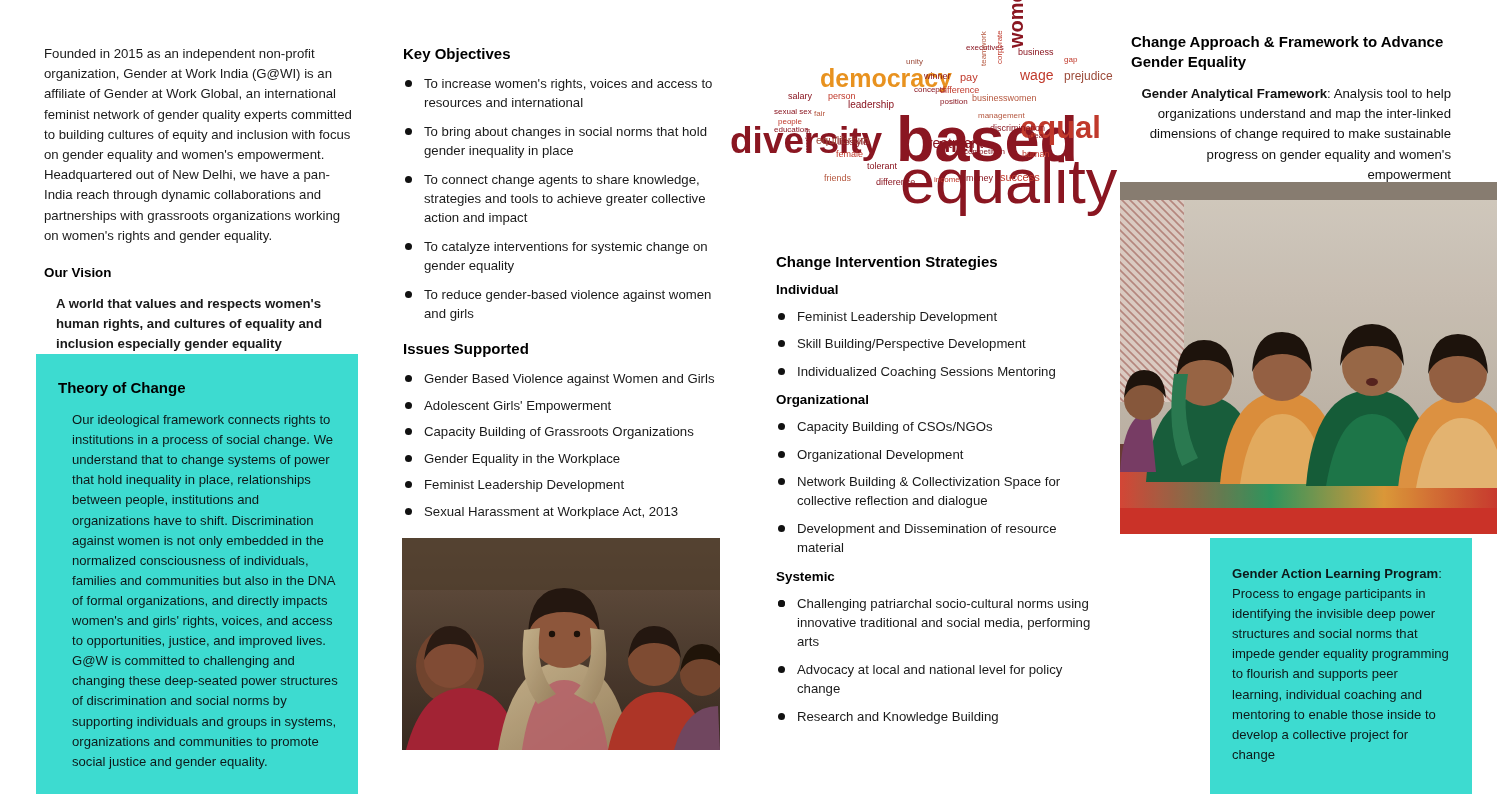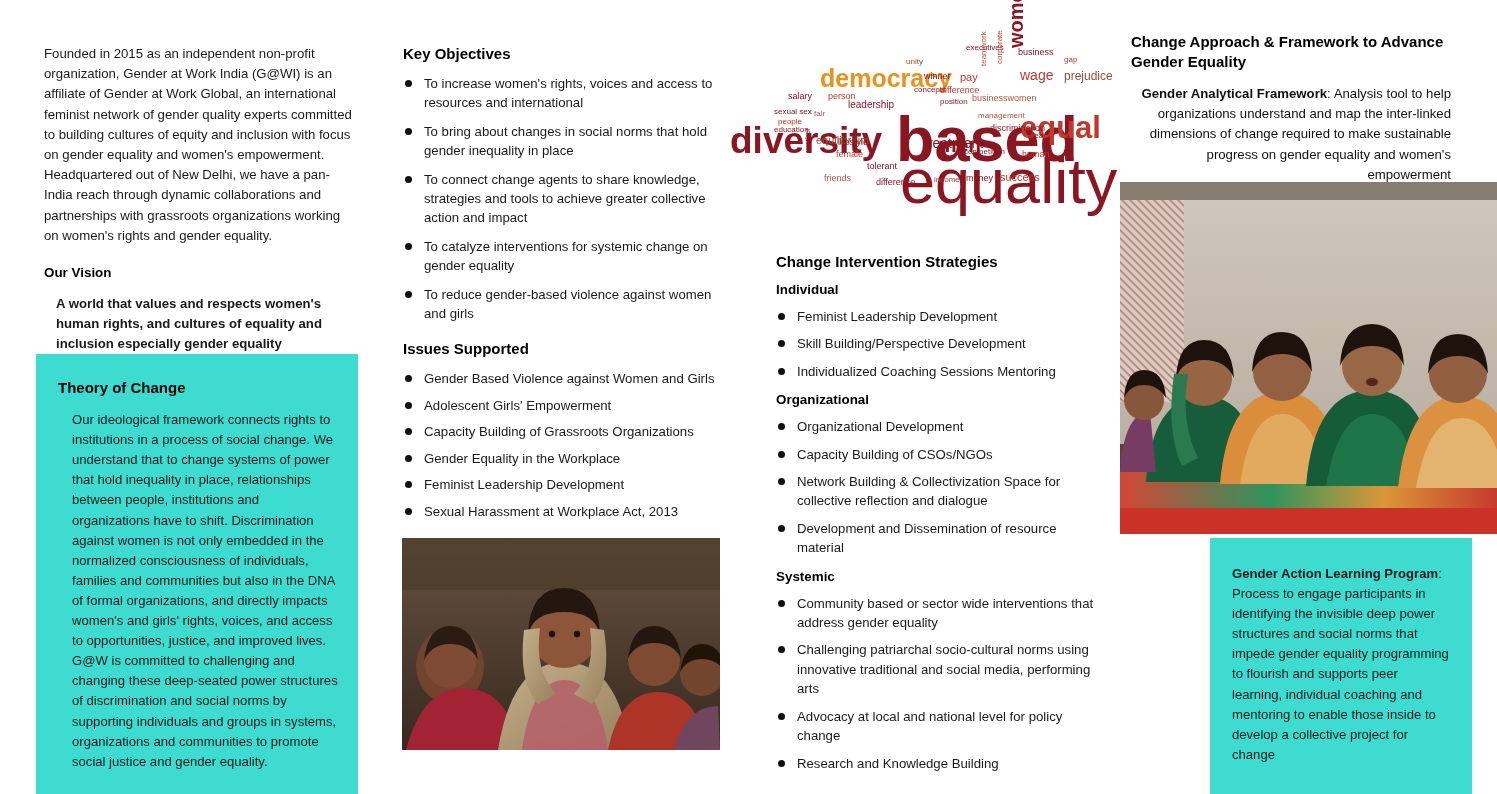--- a/index.html
+++ b/index.html
@@ -303,29 +303,29 @@
 
     <h4 class="subheading">Individual</h4>
     <ul class="bullets">
       <li><span class="dot"></span><span>Feminist Leadership Development</span></li>
       <li><span class="dot"></span><span>Skill Building/Perspective Development</span></li>
       <li><span class="dot"></span><span>Individualized Coaching Sessions Mentoring</span></li>
     </ul>
 
     <h4 class="subheading">Organizational</h4>
     <ul class="bullets">
+      <li><span class="dot"></span><span>Capacity Building of CSOs/NGOs</span></li>
       <li><span class="dot"></span><span>Organizational Development</span></li>
-      <li><span class="dot"></span><span>Capacity Building of CSOs/NGOs</span></li>
       <li><span class="dot"></span><span>Network Building &amp; Collectivization Space for collective reflection and dialogue</span></li>
       <li><span class="dot"></span><span>Development and Dissemination of resource material</span></li>
     </ul>
 
     <h4 class="subheading">Systemic</h4>
     <ul class="bullets">
-      <li><span class="dot"></span><span>Community based or sector wide interventions that address gender equality</span></li>
+      <li><span class="dot"></span></li>
       <li><span class="dot"></span><span>Challenging patriarchal socio-cultural norms using innovative traditional and social media,  performing arts</span></li>
       <li><span class="dot"></span><span>Advocacy at local and national level for policy change</span></li>
       <li><span class="dot"></span><span>Research and Knowledge Building</span></li>
     </ul>
   </div>
 
   <div class="col4">
     <h3 class="heading">Change Approach &amp; Framework to Advance Gender Equality</h3>
     <p class="para"><b>Gender Analytical Framework</b><span>: Analysis tool to help organizations understand and map the inter-linked dimensions of change required to make sustainable progress on gender equality and women's empowerment</span></p>
   </div>

